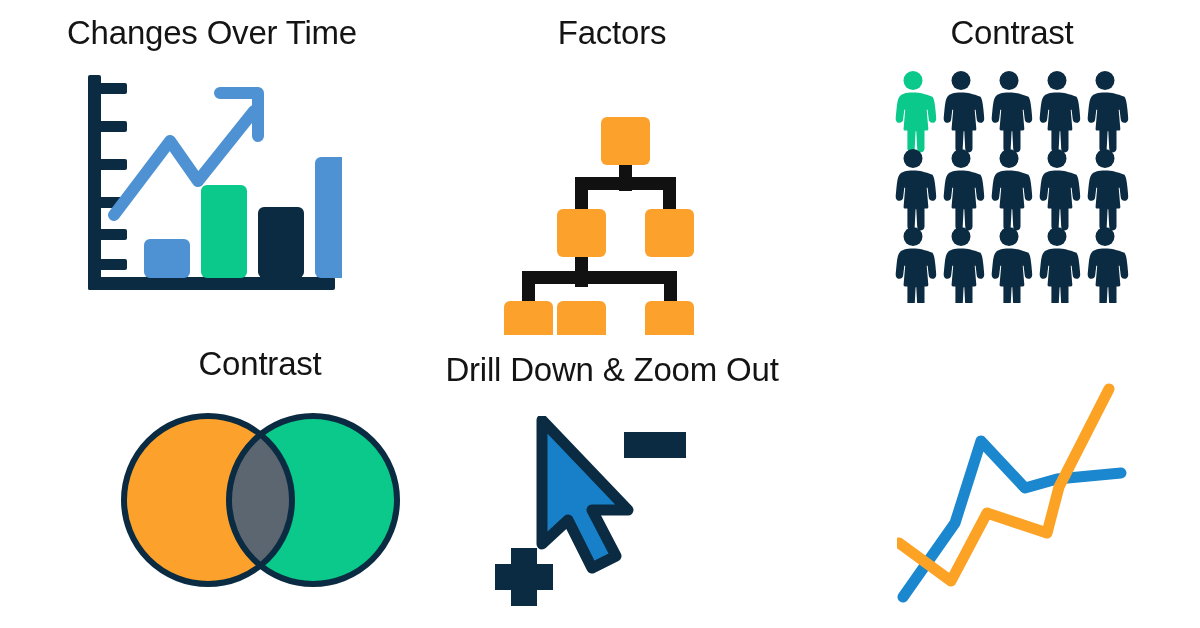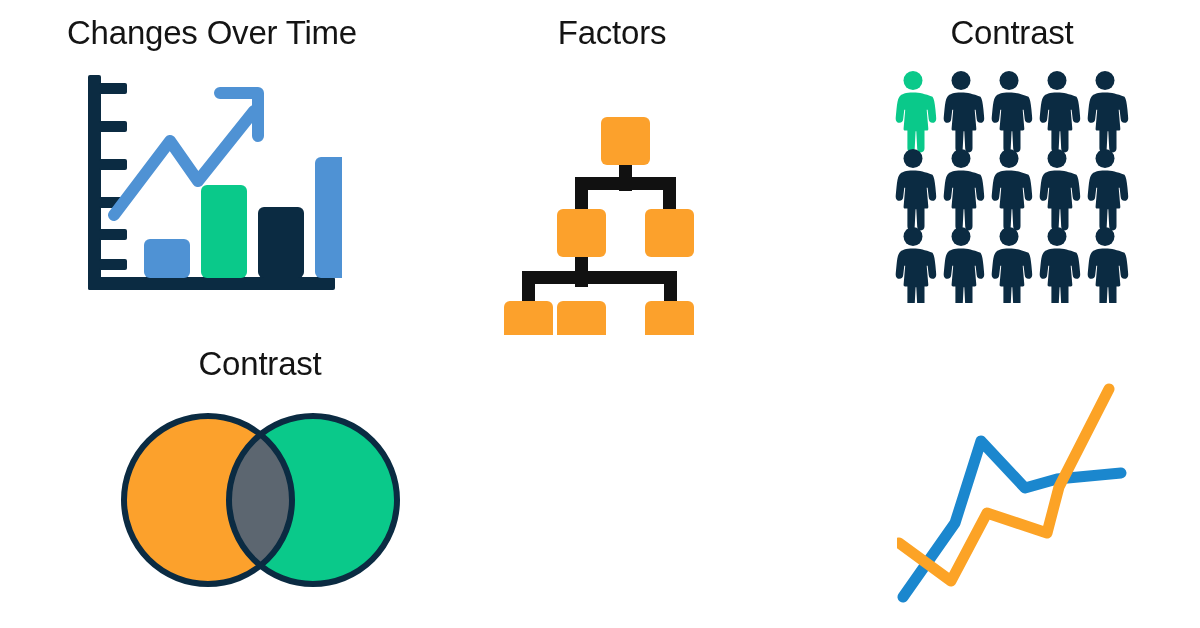--- a/index.html
+++ b/index.html
@@ -183,20 +183,36 @@
         <circle cx="195" cy="90" r="84" fill="#0ac98a"></circle>
         <g clip-path="url(#clipLeft)">
           <circle cx="195" cy="90" r="84" fill="#5c6670"></circle>
         </g>
         <circle cx="90" cy="90" r="84" fill="none" stroke="#0b2b42" stroke-width="6"></circle>
         <circle cx="195" cy="90" r="84" fill="none" stroke="#0b2b42" stroke-width="6"></circle>
       </svg>
     </div>
   </div>
 
+  <div class="cell" id="cell-drill-down">
+    <div class="cell-title">Drill Down &amp; Zoom Out</div>
+    <div class="cell-art art-gap-bottom">
+      <svg width="240" height="190" viewBox="0 0 240 190" xmlns="http://www.w3.org/2000/svg">
+
+        <rect x="132" y="16" width="62" height="26" fill="#0b2b42"></rect>
+
+        <g fill="#0b2b42">
+          <rect x="19" y="132" width="26" height="58"></rect>
+          <rect x="3" y="148" width="58" height="26"></rect>
+        </g>
+
+        <path d="M50 4 L50 128 L76 104 L100 152 L124 140 L100 94 L136 94 Z" fill="#1880c9" stroke="#0b2b42" stroke-width="11" stroke-linejoin="round" stroke-linecap="round"></path>
+      </svg>
+    </div>
+  </div>
 
   <div class="cell" id="cell-intersections">
     <div class="cell-art art-gap-bottom">
       <svg width="230" height="220" viewBox="0 0 230 220" xmlns="http://www.w3.org/2000/svg">
         <polyline points="6,214 58,140 84,58 128,105 160,96 224,90" fill="none" stroke="#1b87ce" stroke-width="11" stroke-linecap="round" stroke-linejoin="round"></polyline>
         <polyline points="2,160 54,198 90,130 150,150 162,104 212,6" fill="none" stroke="#fca326" stroke-width="11" stroke-linecap="round" stroke-linejoin="round"></polyline>
       </svg>
     </div>
   </div>
 

